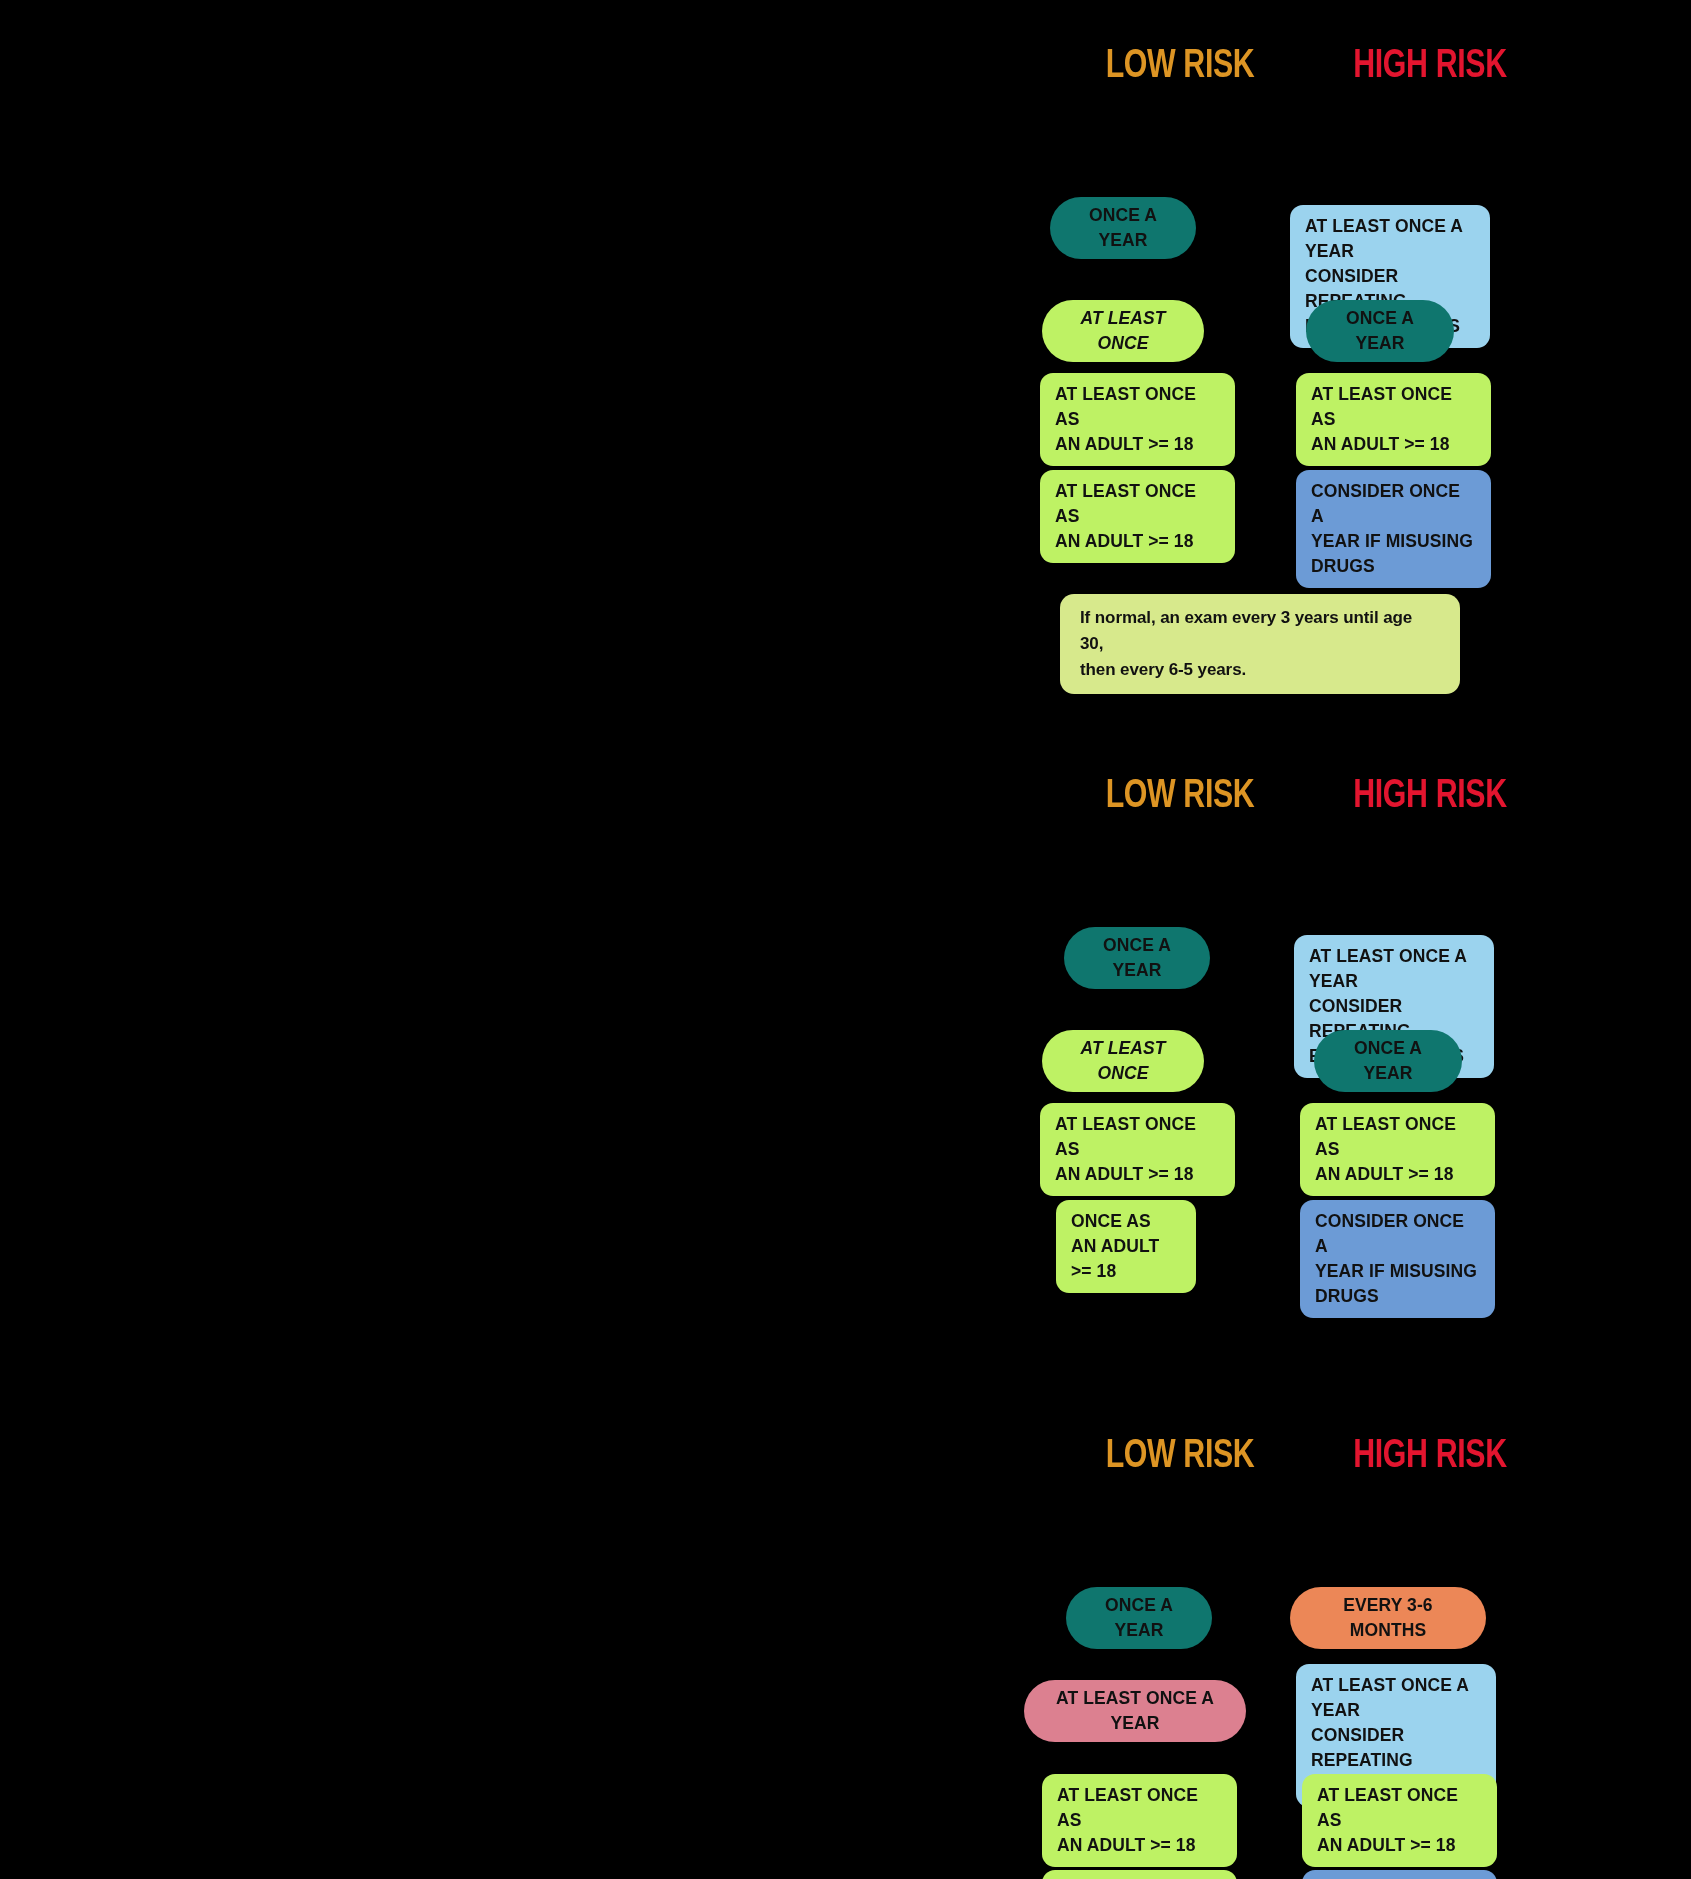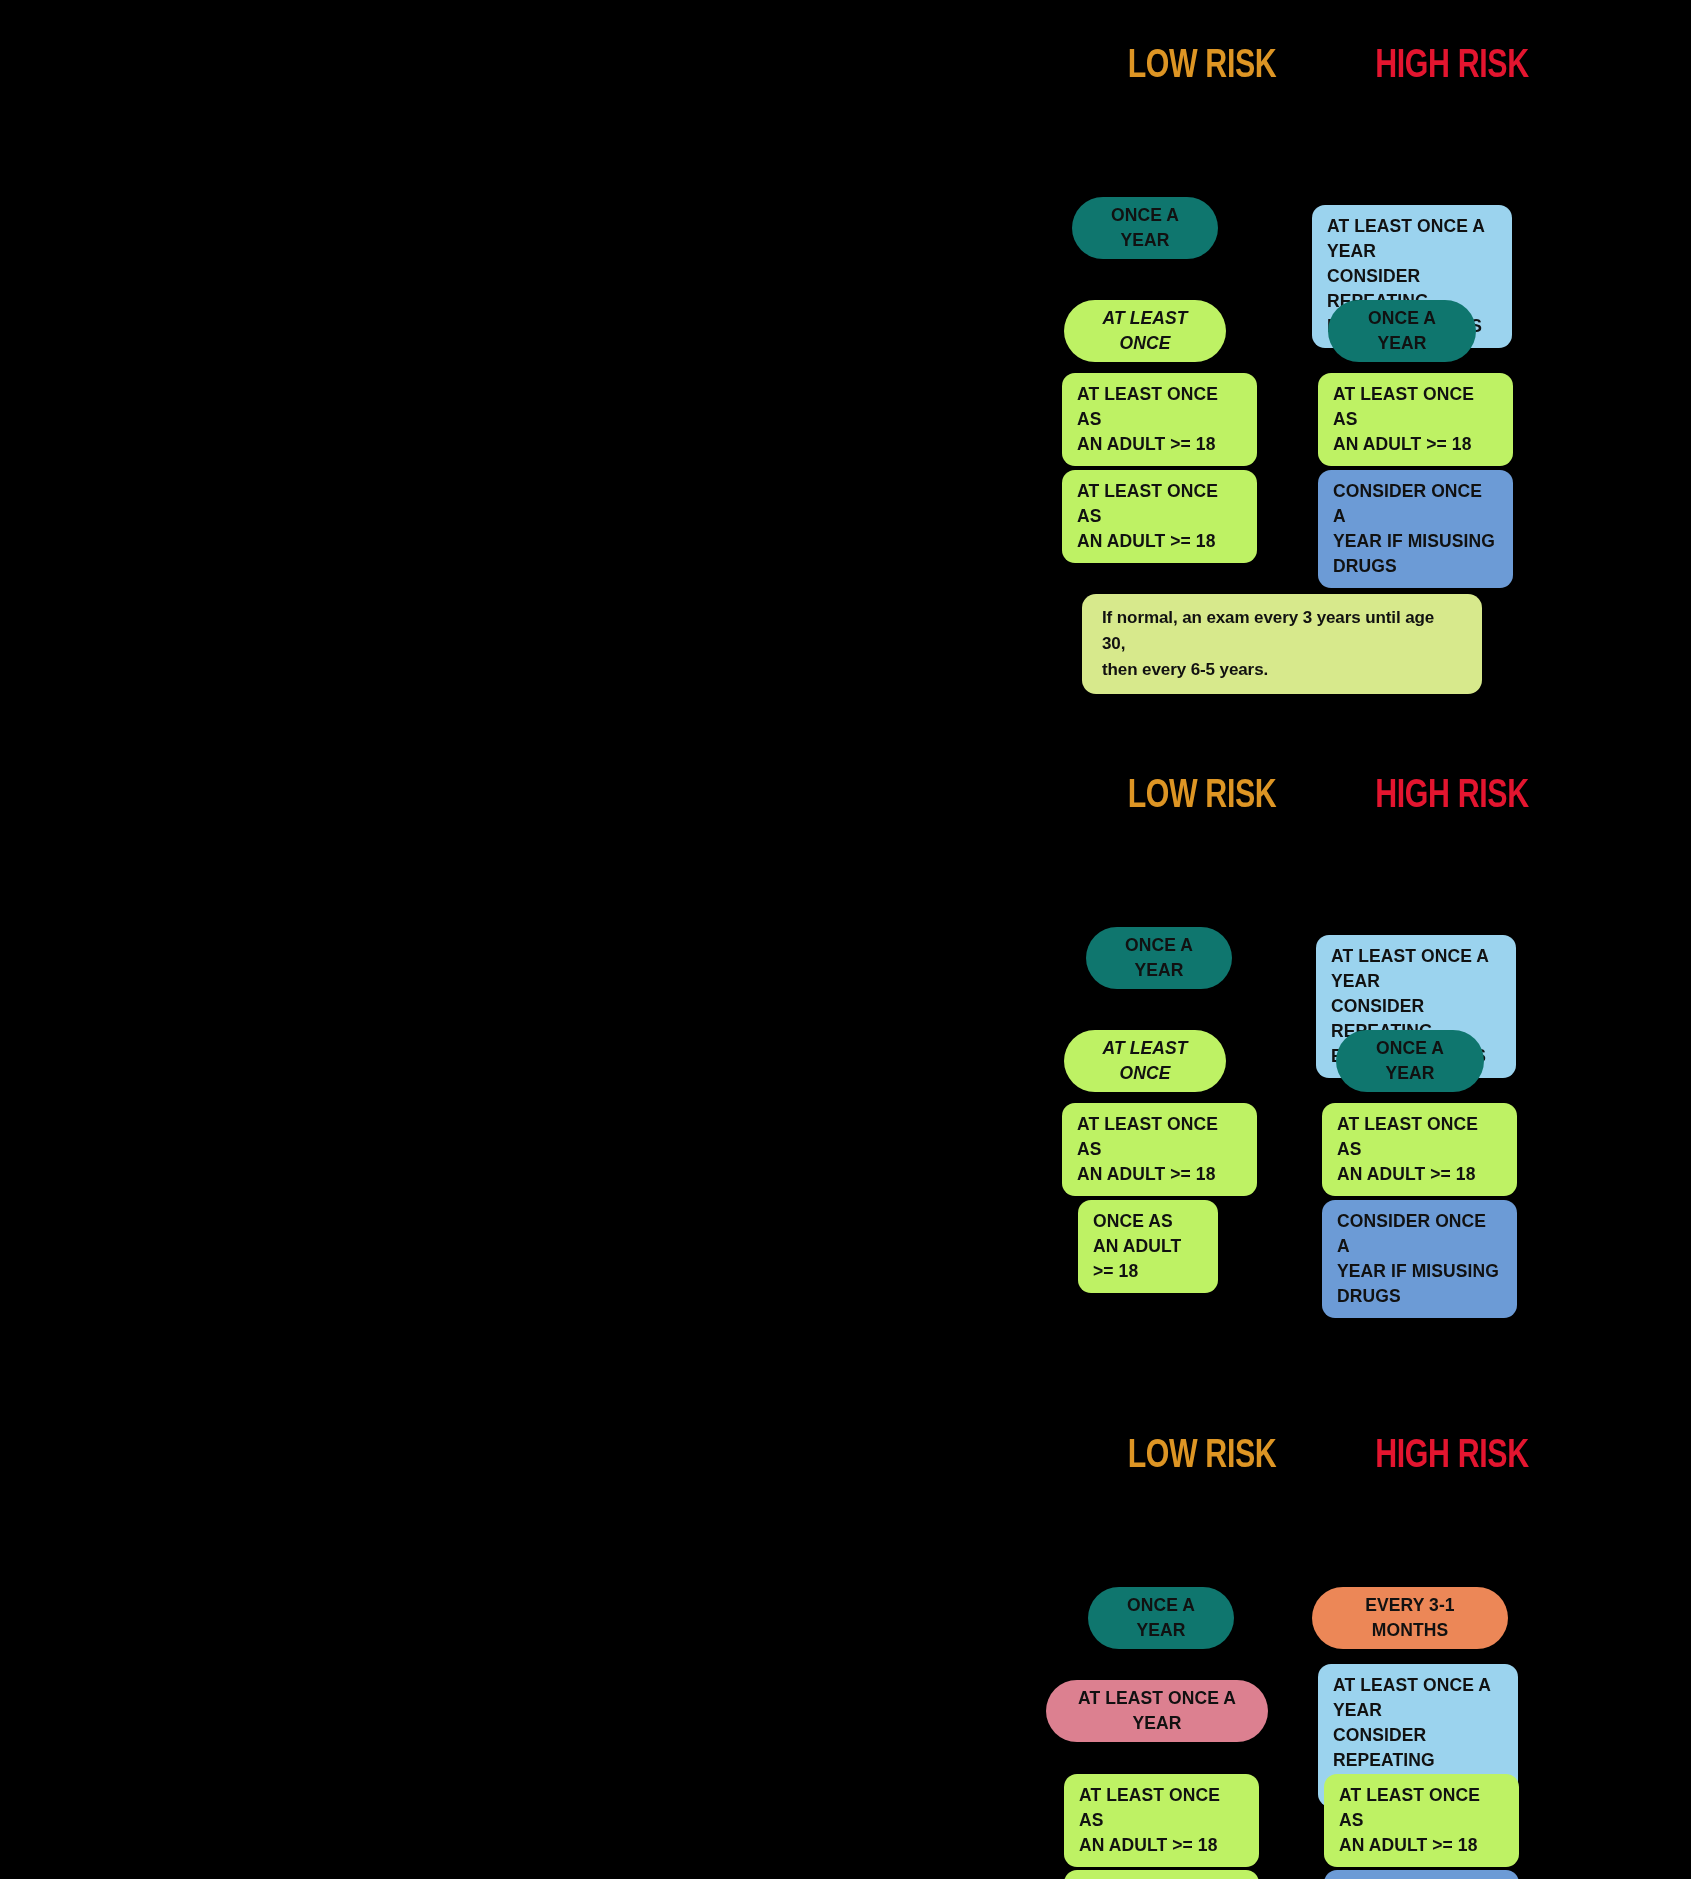--- a/index.html
+++ b/index.html
@@ -13,21 +13,20 @@
     position: relative;
     overflow: hidden;
     font-family: "Liberation Sans", sans-serif;
     -webkit-font-smoothing: antialiased;
   }
 
   .canvas {
     position: absolute;
     inset: 0;
     background: #000000;
-    margin-left: 22px;
   }
 
   
   .section {
     position: absolute;
     width: 691px;
     left: 1000px;
   }
 
   .col-headers {
@@ -162,21 +161,21 @@
 DRUGS</div>
         </div>
       </div>
       <div class="section" style="top: 1430px;">
         <div class="col-headers">
           <div class="risk-head low">LOW RISK</div>
           <div class="risk-head high">HIGH RISK</div>
         </div>
         <div class="rows">
           <div class="cell pill sw-pink" style="top: 95px; left: 66px; width: 146px; min-height: 32px;">ONCE A YEAR</div>
-          <div class="cell pill sw-orange" style="top: 95px; left: 290px; width: 196px; min-height: 32px;">EVERY 3-1 MONTHS</div>
+          <div class="cell pill sw-orange" style="top: 95px; left: 290px; width: 196px; min-height: 32px;">EVERY 3-6 MONTHS</div>
           <div class="cell pill sw-pinkdark" style="top: 188px; left: 24px; width: 222px; min-height: 33px;">AT LEAST ONCE A YEAR</div>
           <div class="cell box sw-lightblue" style="top: 172px; left: 296px; width: 200px; min-height: 72px;">AT LEAST ONCE A YEAR
 CONSIDER REPEATING
 EVERY 6 MONTHS</div>
           <div class="cell box sw-purple" style="top: 282px; left: 42px; width: 195px; min-height: 63px;">AT LEAST ONCE AS
 AN ADULT &gt;= 18</div>
           <div class="cell box sw-purple" style="top: 282px; left: 302px; width: 195px; min-height: 63px;">AT LEAST ONCE AS
 AN ADULT &gt;= 18</div>
           <div class="cell box sw-purple" style="top: 378px; left: 42px; width: 195px; min-height: 63px;">AT LEAST ONCE AS
 AN ADULT &gt;= 18</div>

